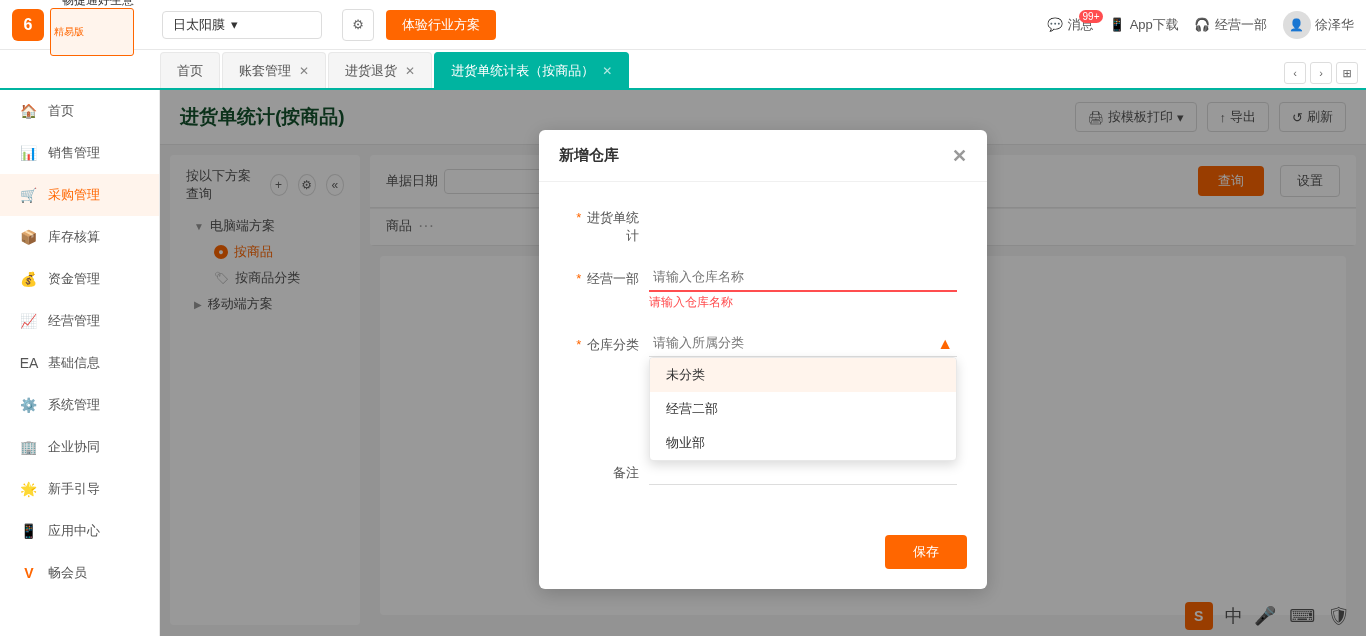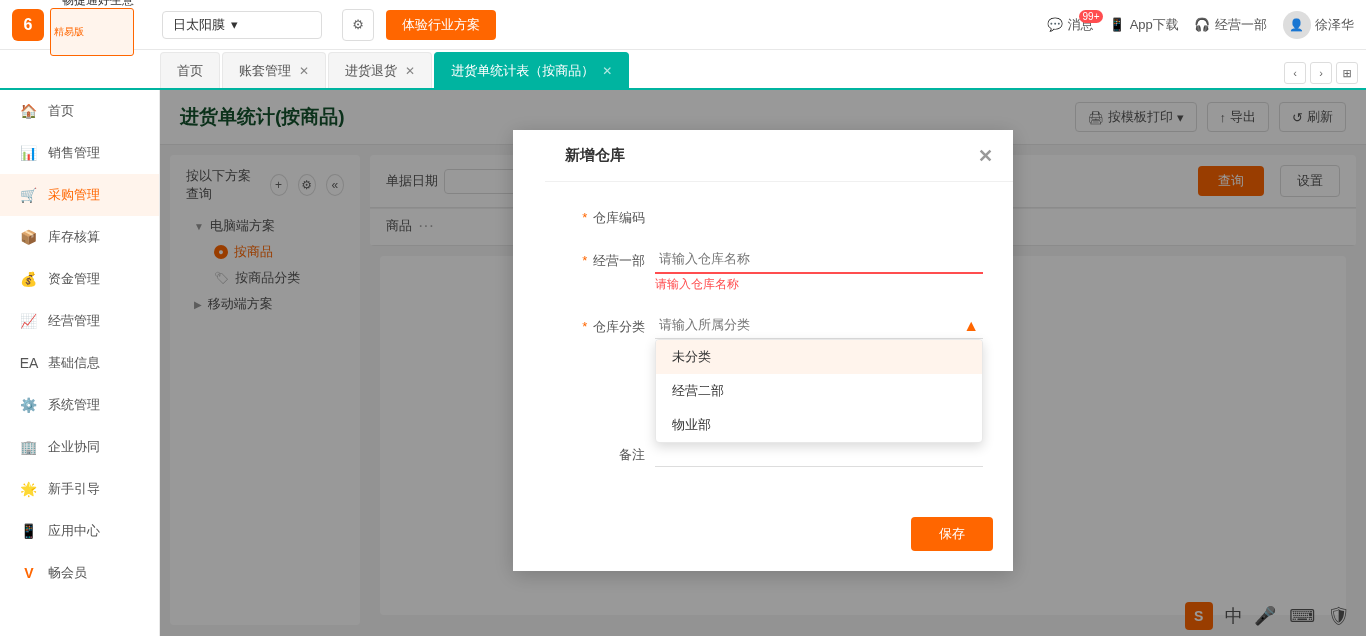--- a/index.html
+++ b/index.html
@@ -357,26 +357,25 @@
       z-index: 100;
       display: flex;
       align-items: flex-start;
       justify-content: center;
       padding-top: 40px;
     }
 
     
     .modal {
       background: #fff;
-      border-radius: 0;
-      width: 500px;
+      border-radius: 6px;
+      width: 448px;
       box-shadow: 0 4px 20px rgba(0,0,0,0.2);
       position: relative;
       overflow: visible;
-      padding-left: 32px;
     }
     .modal-header {
       padding: 16px 20px;
       font-size: 15px;
       font-weight: bold;
       color: #333;
       border-bottom: 1px solid #f0f0f0;
       display: flex;
       align-items: center;
       justify-content: space-between;
@@ -763,21 +762,21 @@
       <div class="modal">
         <div class="modal-header">
           <span>新增仓库</span>
           <span class="modal-close">✕</span>
         </div>
         <div class="modal-body">
 
           <div class="form-row">
             <div class="form-label">
               <span class="required">*</span>
-              <span>仓库编码</span>
+              <span>进货单统计</span>
             </div>
           </div>
 
           <div class="form-row">
             <div class="form-label">
               <span class="required">*</span>
               <span>经营一部</span>
             </div>
             <div class="form-field">
               <input class="form-input error-border" type="text" placeholder="请输入仓库名称" style="">

